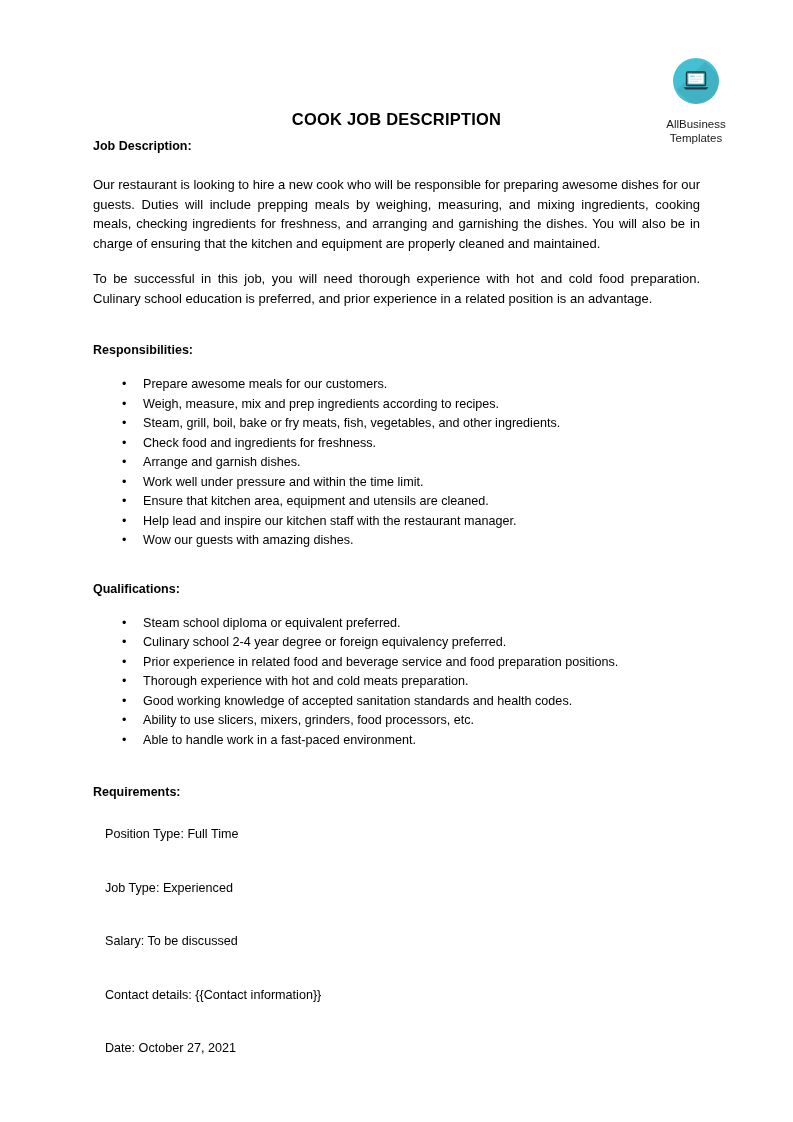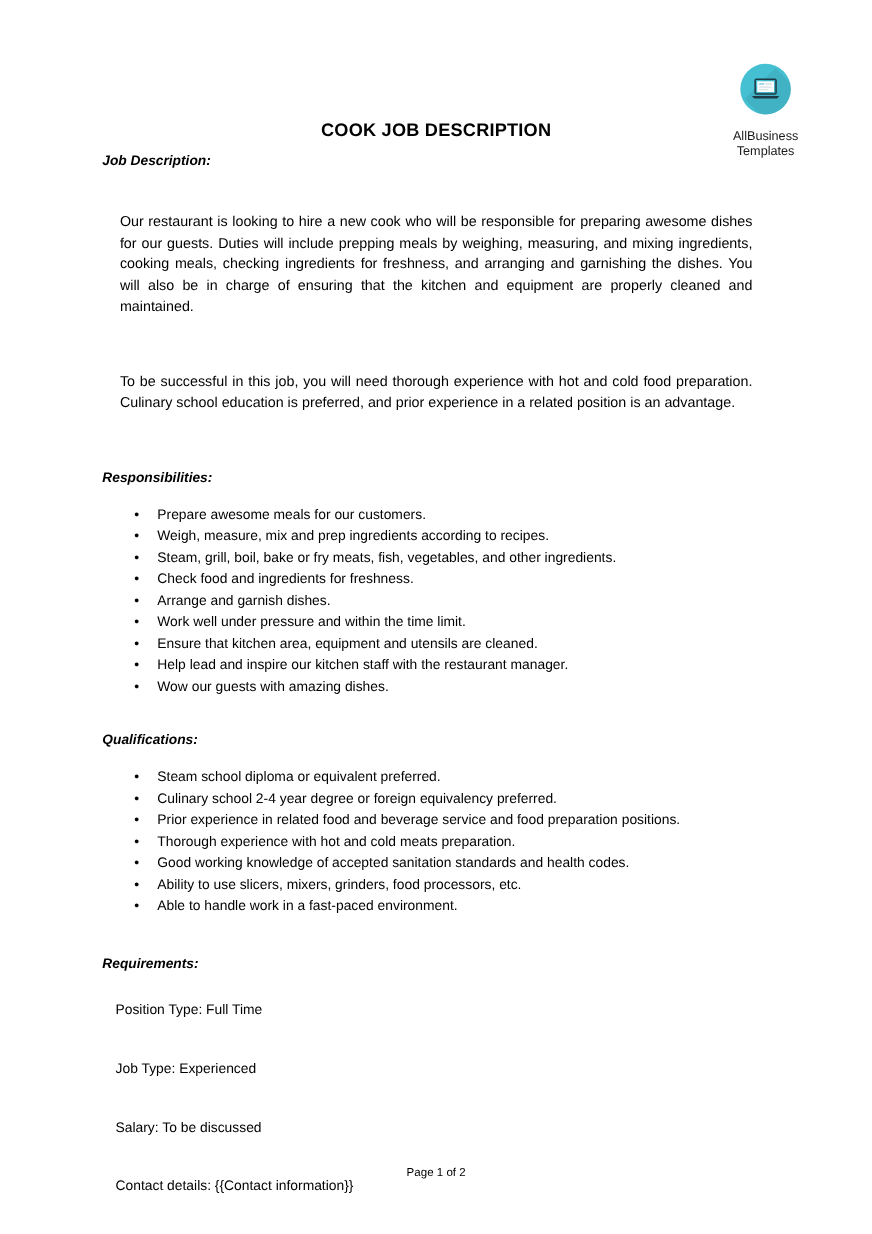--- a/index.html
+++ b/index.html
@@ -79,28 +79,27 @@
     top: 138px;
     left: 93px;
     width: 607px;
   }
 
   .section-heading {
     font-size: 12.5px;
     font-weight: bold;
     margin: 0;
     line-height: 17px;
-    font-style: italic;
   }
 
   .para {
     font-size: 13px;
     line-height: 19.5px;
     text-align: justify;
-    margin: 16px;
+    margin: 0;
   }
   .spacer-12 { height: 12px; }
   .spacer-16 { height: 16px; }
   .spacer-20 { height: 20px; }
   .spacer-30 { height: 30px; }
   .spacer-34 { height: 34px; }
 
   ul.bullets {
     list-style: none;
     margin: 0;
@@ -221,15 +220,14 @@
     <p class="kv-line">Job Type: Experienced</p>
     <div class="kv-gap"></div>
     <p class="kv-line">Salary: To be discussed</p>
     <div class="kv-gap"></div>
     <p class="kv-line">Contact details: {{Contact information}}</p>
     <div class="kv-gap"></div>
     <p class="kv-line">Date:  October 27, 2021</p>
 
   </div>
 
-  <div class="footer">Page 1 of 2</div>
 
 </div>
 
 </body></html>

